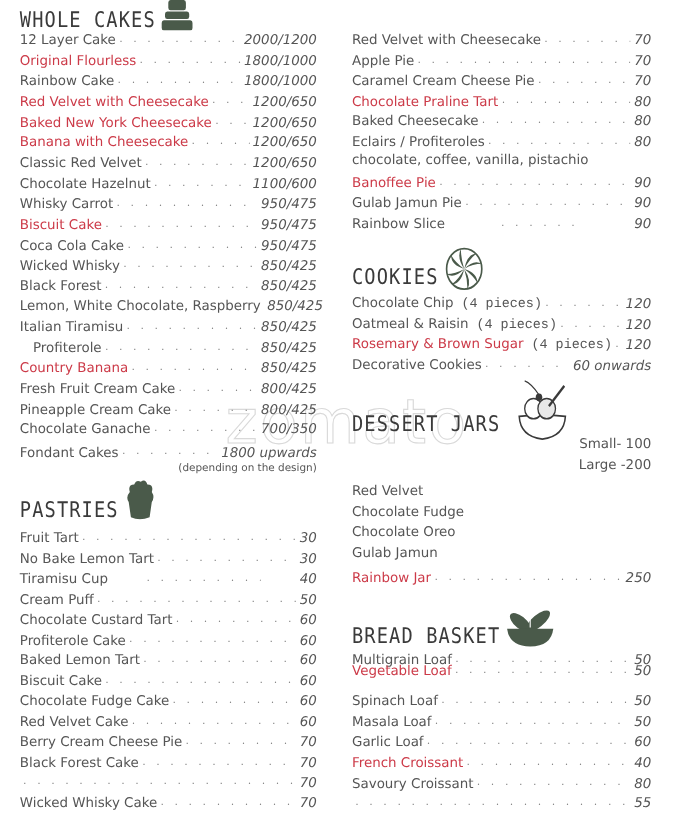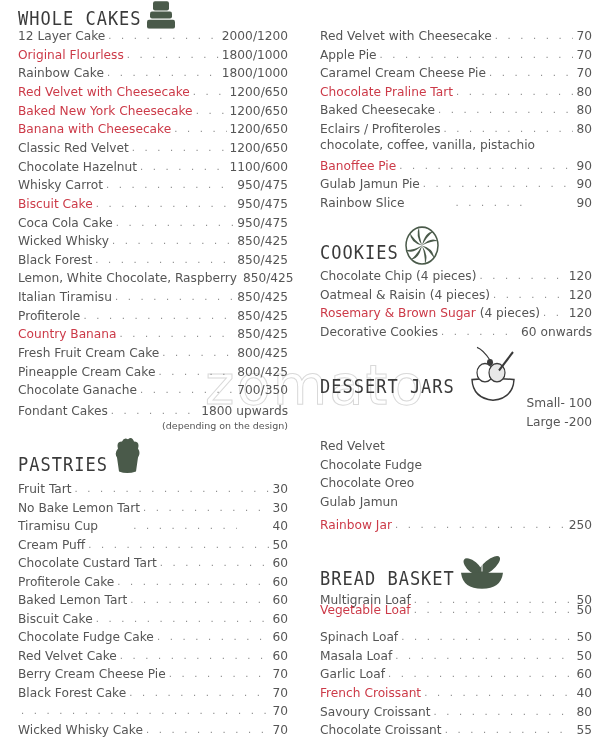--- a/index.html
+++ b/index.html
@@ -20,29 +20,29 @@
     white-space:nowrap; display:flex; align-items:flex-end;
   }
   .heading .icon { margin-left:4px; display:inline-block; }
   .row {
     position:absolute; left:0; right:0; height:18px;
     display:flex; align-items:flex-end; font-size:12.2px; line-height:18px;
     white-space:nowrap;
   }
   .row .name { flex:0 0 auto; }
   .row .name.red { color:#cc3a48; }
-  .row .name .suffix { color:#555555; }
+  .row .name .suffix { color:#555555;font-family:Liberation Mono, monospace; }
   .row .dots {
     flex:1 1 auto; overflow:hidden; margin:0 3px;
     color:#8a8a8a; letter-spacing:3.2px; font-size:10px;
   }
   .row .dots::before {
     content:". . . . . . . . . . . . . . . . . . . . . . . . . . . . . . . . . . . . . . . . . . . . . .";
   }
-  .row .price { flex:0 0 auto; text-align:right; }
+  .row .price { flex:0 0 auto; text-align:right;font-style:italic; }
   .note {
     position:absolute; right:0; font-size:9.5px; color:#555; white-space:nowrap;
   }
   .plain {
     position:absolute; left:0; font-size:12.2px; line-height:18px; white-space:nowrap;
   }
   .size {
     position:absolute; right:0; font-size:12.2px; line-height:18px; white-space:nowrap;
   }
   .watermark {
@@ -140,21 +140,21 @@
       <div class="row" style="top: 269.45px;">
         <span class="name"><span>Lemon, White Chocolate, Raspberry</span></span>
         <span class="dots"></span>
         <span class="price">850/425</span>
       </div>
       <div class="row" style="top: 288.1px;">
         <span class="name"><span>Italian Tiramisu</span></span>
         <span class="dots"></span>
         <span class="price">850/425</span>
       </div>
-      <div class="row" style="top: 306.75px;">
+      <div class="row" style="top: 306.75px; margin-left: 12px;">
         <span class="name"><span>Profiterole</span></span>
         <span class="dots"></span>
         <span class="price">850/425</span>
       </div>
       <div class="row" style="top: 325.4px;">
         <span class="name red"><span>Country Banana</span></span>
         <span class="dots"></span>
         <span class="price">850/425</span>
       </div>
       <div class="row" style="top: 344.05px;">
@@ -426,18 +426,17 @@
         <span class="name red"><span>French Croissant</span></span>
         <span class="dots"></span>
         <span class="price">40</span>
       </div>
       <div class="row" style="top: 702.6px;">
         <span class="name"><span>Savoury Croissant</span></span>
         <span class="dots"></span>
         <span class="price">80</span>
       </div>
       <div class="row" style="top: 721.2px;">
-        <span class="name"><span>Chocolate Croissant</span></span>
         <span class="dots"></span>
         <span class="price">55</span>
       </div>
     </div>
 </div>
 
 </body></html>

